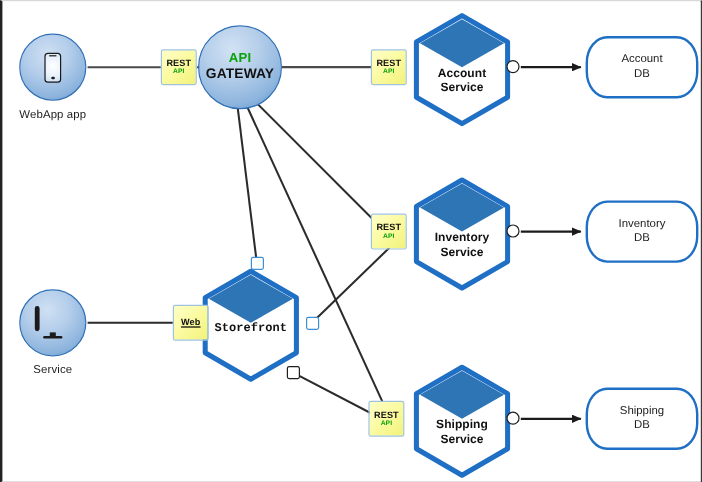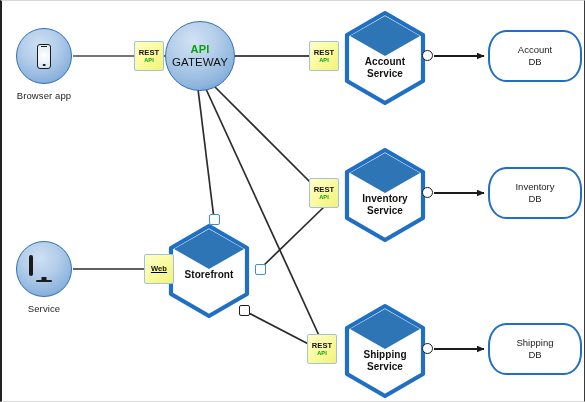--- a/index.html
+++ b/index.html
@@ -57,21 +57,21 @@
   
   .gw{position:absolute;z-index:3;}
   .gw-circle{
     width:70px;height:70px;border-radius:50%;
     background:radial-gradient(circle at 40% 28%, #d2e2f4 0%, #b6cfea 35%, #8fb6de 70%, #5a91cb 100%);
     border:1.8px solid #2f6fb5;box-sizing:border-box;
     display:flex;flex-direction:column;align-items:center;justify-content:center;
     line-height:1.05;
   }
   .gw-l1{font-size:11px;font-weight:bold;color:#09a309;letter-spacing:.2px;}
-  .gw-l2{font-size:11.5px;font-weight:normal;color:#111111;letter-spacing:.1px;}
+  .gw-l2{font-size:11.5px;font-weight:bold;color:#111111;letter-spacing:.1px;}
 
   
   .badge{
     position:absolute;z-index:5;
     width:30px;height:30px;
     background:linear-gradient(135deg,#ffffc8 0%,#fbfba4 45%,#f2f27a 100%);
     border:1.3px solid #9fc3df;border-radius:2px;
     box-sizing:border-box;
     display:flex;flex-direction:column;align-items:center;justify-content:center;
     line-height:1.0;
@@ -148,21 +148,21 @@
 
     <line x1="432" y1="55" x2="482" y2="55" stroke="#1b1b1b" stroke-width="1.9" marker-end="url(#arrowhead)"></line>
     <line x1="432" y1="192" x2="482" y2="192" stroke="#1b1b1b" stroke-width="1.9" marker-end="url(#arrowhead)"></line>
     <line x1="432" y1="348" x2="482" y2="348" stroke="#1b1b1b" stroke-width="1.9" marker-end="url(#arrowhead)"></line>
   </svg>
 
   <div class="client" style="left:14px;top:27px;">
     <div class="client-circle">
       <span class="phone"></span>
     </div>
-    <div class="client-label">Browser app</div>
+    <div class="client-label">WebApp app</div>
   </div>
 
   <div class="client" style="left:14px;top:240px;">
     <div class="client-circle">
       <span class="monitor">
         <span class="monitor-screen"></span>
         <span class="monitor-neck"></span>
         <span class="monitor-base"></span>
       </span>
     </div>
@@ -189,21 +189,21 @@
     <span class="badge-sub">API</span>
   </div>
   <div class="badge" style="left:305px;top:333px;">
     <span class="badge-main">REST</span>
     <span class="badge-sub">API</span>
   </div>
   <div class="badge" style="left:142px;top:253px;text-decoration:underline;">
     <span class="badge-main">Web</span>
   </div>
 
-  <div class="hexnode" style="left:164px;top:222px;">
+  <div class="hexnode" style="left:164px;top:222px;font-family:Liberation Mono, monospace;">
     <svg class="hex-outline" viewBox="0 0 86 96" xmlns="http://www.w3.org/2000/svg">
       <path d="M43,3 L81,25 L81,71 L43,93 L5,71 L5,25 Z" fill="#ffffff" stroke="#1f6fc4" stroke-width="4.2" stroke-linejoin="round"></path>
       <path d="M43,6 L78,26 L43,46 L8,26 Z" fill="#2e75b6"></path>
     </svg>
     <div class="hex-text two-line">
       <div>Storefront</div>
     </div>
   </div>
   <div class="handle sq" style="left:207px;top:213px;"></div>
   <div class="handle sq" style="left:253px;top:263px;"></div>

